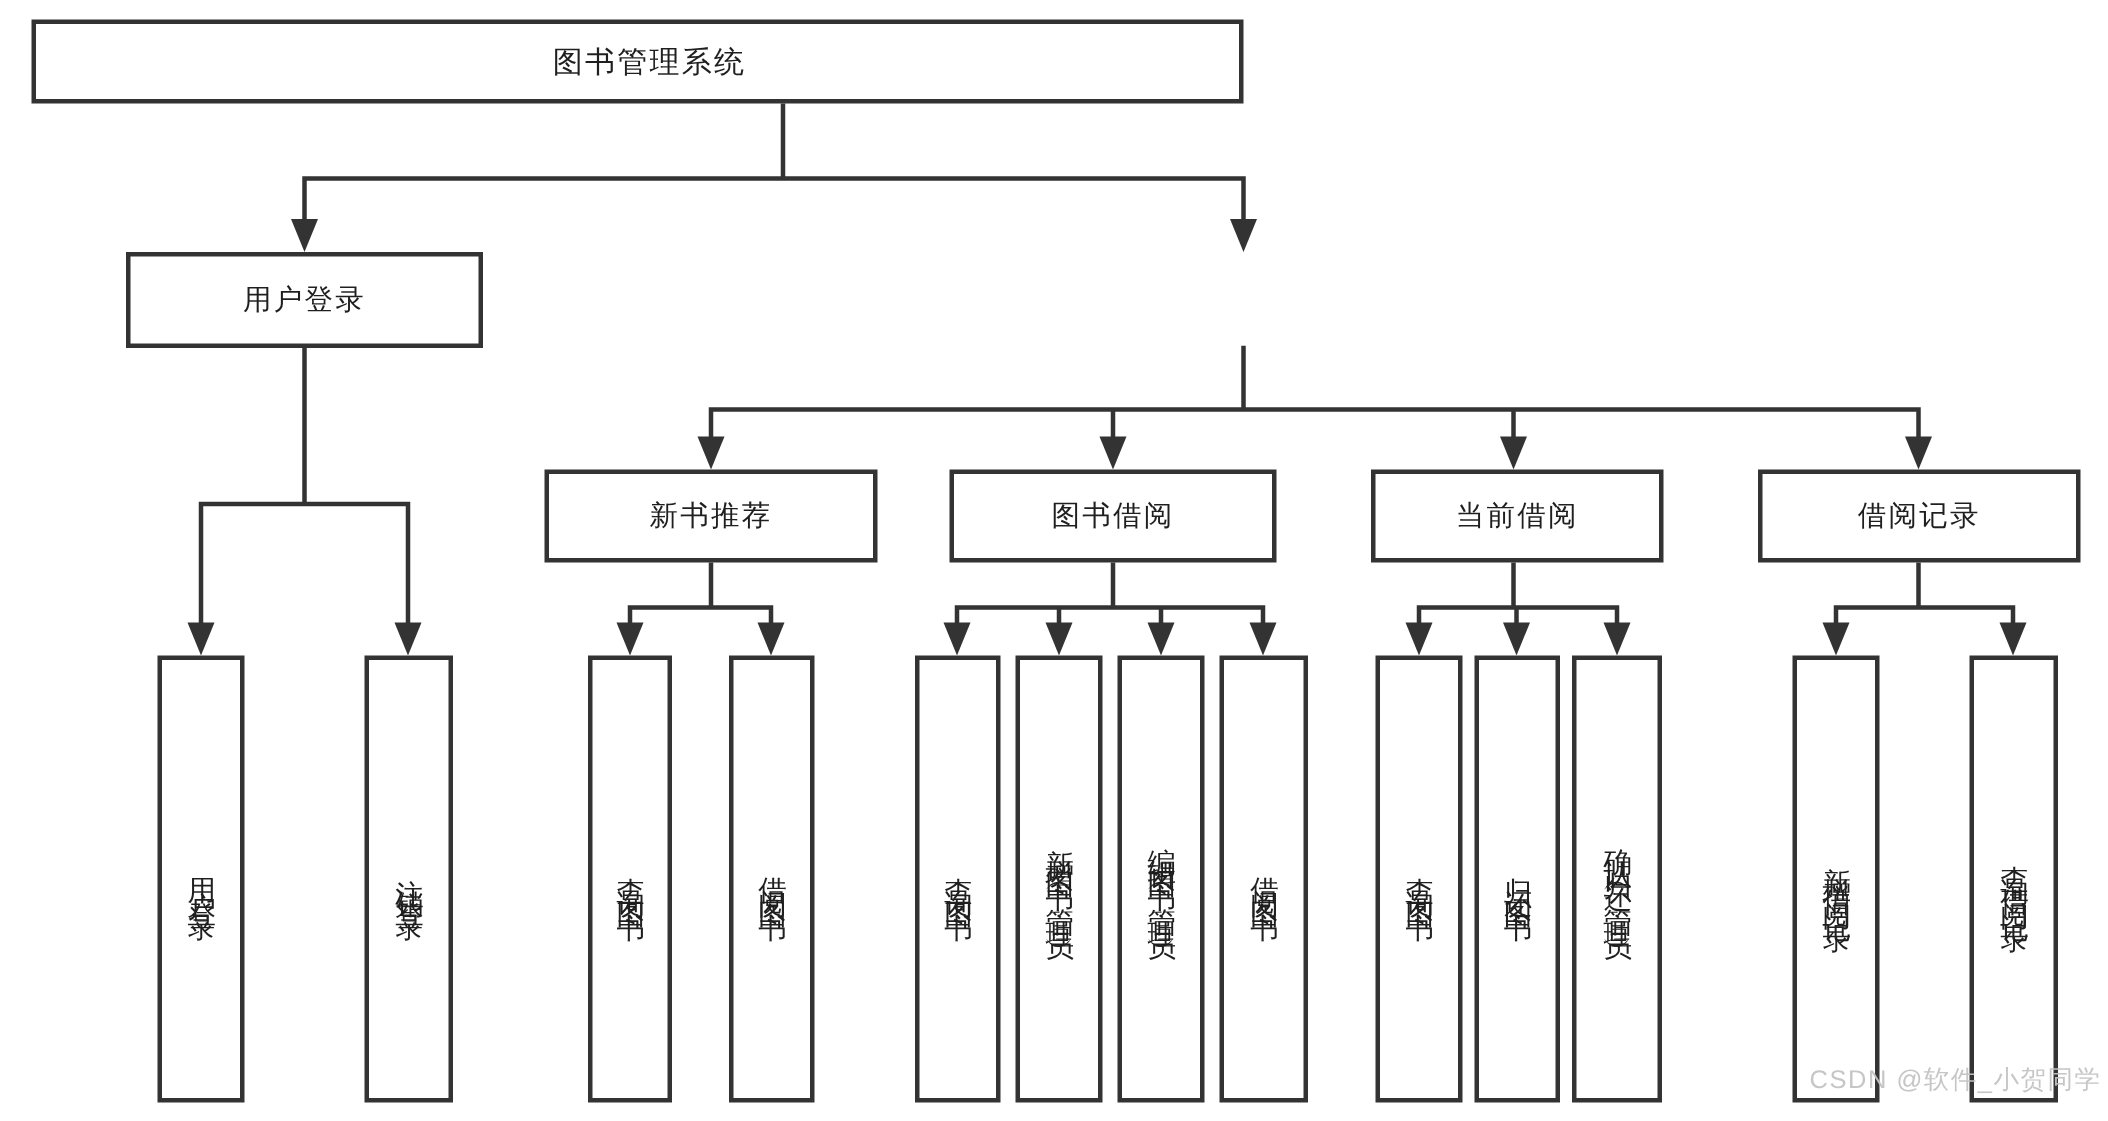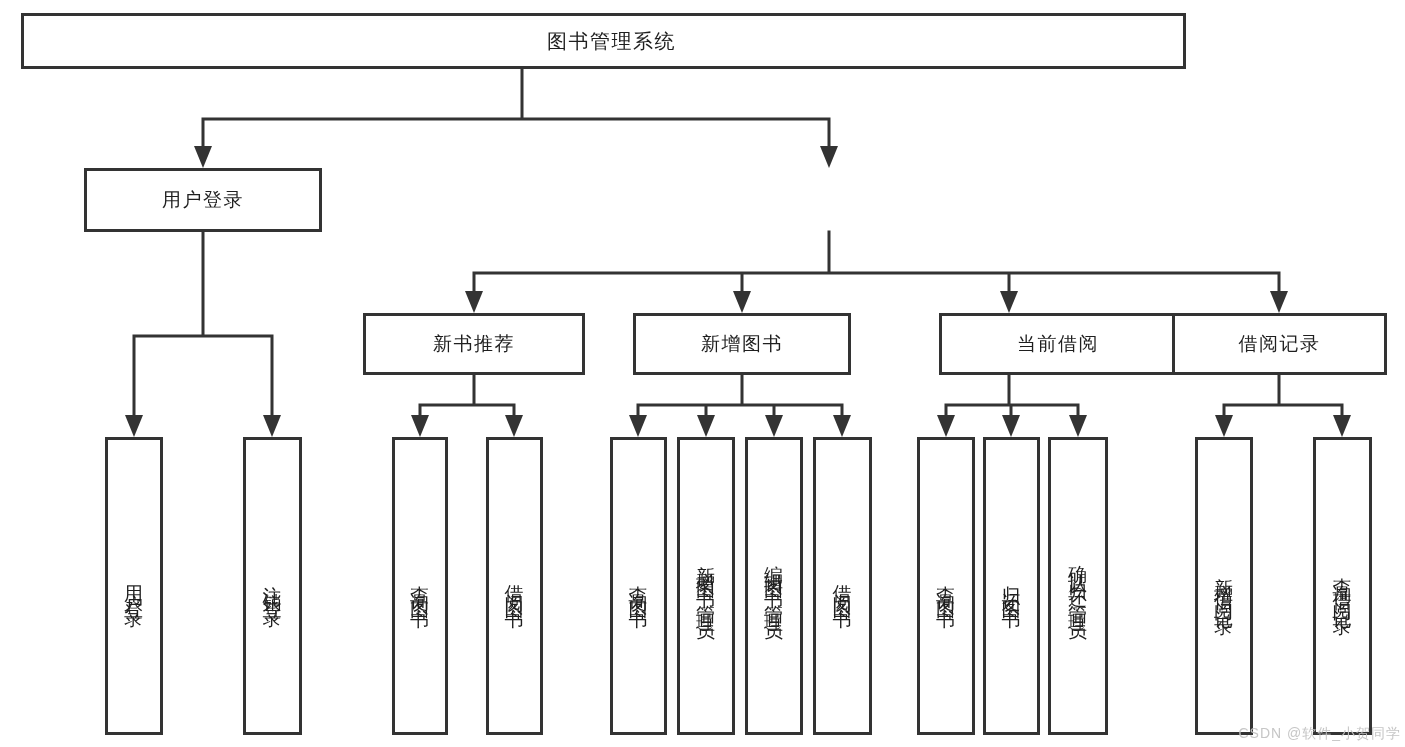--- a/index.html
+++ b/index.html
@@ -50,23 +50,23 @@
     writing-mode: vertical-rl;
     text-orientation: mixed;
     font-size: 19px;
     letter-spacing: 8px;
     line-height: 1;
     color: #1f1f1f;
   }
   .watermark {
     position: absolute;
     right: 4px;
-    bottom: 4px;
+    bottom: 16px;
     z-index: 3;
-    font-size: 14px;
+    font-size: 17px;
     letter-spacing: 1px;
     color: rgba(195,195,195,0.95);
     white-space: nowrap;
     margin-top: 36px;
   }
 </style>
 </head>
 <body>
 
 <div class="stage">
@@ -107,35 +107,35 @@
       <polygon points="1002,415 1020,415 1011,437"></polygon>
       <polygon points="1069,415 1087,415 1078,437"></polygon>
     </g>
     <g>
       <path d="M1279 375 V405 M1224 405 H1342 M1224 405 V417 M1342 405 V417"></path>
       <polygon points="1215,415 1233,415 1224,437"></polygon>
       <polygon points="1333,415 1351,415 1342,437"></polygon>
     </g>
   </svg>
 
-  <div class="box" style="left:21px; top:13px; width:1165px; height:56px; font-size:20px;padding-left:16px;">
+  <div class="box" style="left:21px; top:13px; width:808px; height:56px; font-size:20px;padding-left:16px;">
     <span>图书管理系统</span>
   </div>
 
   <div class="box" style="left:84px; top:168px; width:238px; height:64px;">
     <span>用户登录</span>
   </div>
 
   <div class="box" style="left:363px; top:313px; width:222px; height:62px;justify-content:center;">
     <span>新书推荐</span>
   </div>
   <div class="box" style="left:633px; top:313px; width:218px; height:62px;">
-    <span>新增图书</span>
+    <span>图书借阅</span>
   </div>
-  <div class="box" style="left:939px; top:313px; width:238px; height:62px;font-family:Liberation Mono, monospace;">
+  <div class="box" style="left:914px; top:313px; width:195px; height:62px;font-family:Liberation Mono, monospace;">
     <span>当前借阅</span>
   </div>
   <div class="box" style="left:1172px; top:313px; width:215px; height:62px;">
     <span>借阅记录</span>
   </div>
 
   <div class="leaf" style="left:105px; width:58px;">
     <span class="vtext">用户登录</span>
   </div>
   <div class="leaf" style="left:243px; width:59px;">

